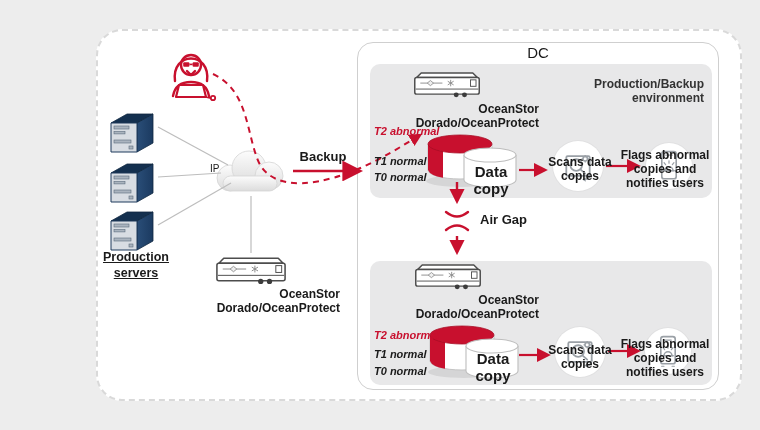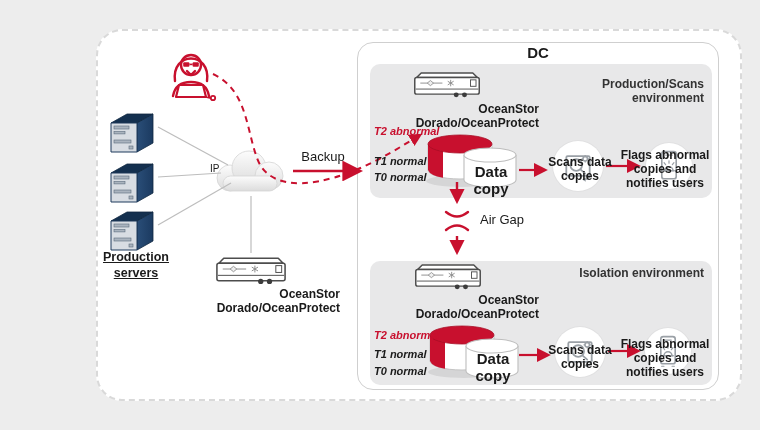--- a/index.html
+++ b/index.html
@@ -4,32 +4,32 @@
 <style>
   html,body{margin:0;padding:0;background:#ededed;}
   .stage{position:relative;width:760px;height:430px;background:#ededed;
          font-family:"Liberation Sans",sans-serif;color:#1a1a1a;overflow:hidden;}
   .abs{position:absolute;}
   .frame{left:96px;top:29px;width:646px;height:372px;background:#ffffff;
          border:2px dashed #d9d9d9;border-radius:26px;box-sizing:border-box;z-index:1;}
   .dcbox{left:357px;top:42px;width:362px;height:348px;background:#ffffff;
          border:1px solid #cfcfcf;border-radius:16px;box-sizing:border-box;z-index:2;}
   .dc-title{left:357px;top:44px;width:362px;text-align:center;
-            font-size:15px;font-weight:700;z-index:6;}
+            font-size:15px;font-weight:400;z-index:6;}
   .panel{background:#e8e8e9;border-radius:10px;z-index:3;}
   .panel1{left:370px;top:64px;width:342px;height:134px;}
   .panel2{left:370px;top:261px;width:342px;height:124px;}
   .lbl{z-index:6;}
   .dev-label{width:168px;text-align:right;font-size:12px;font-weight:700;}
   .env-label{width:168px;text-align:right;font-size:12px;font-weight:600;color:#333;}
   .cap{text-align:center;font-size:12px;font-weight:700;line-height:1.15;margin-top:48px;}
   .tier{font-size:11px;font-weight:600;color:#1a1a1a;white-space:nowrap;font-style:italic;}
   .tier.abnormal{color:#c8102e;}
   .datacopy{width:56px;text-align:center;font-size:15px;font-weight:700;z-index:7;}
-  .bold-mark{font-size:13px;font-weight:400;}
+  .bold-mark{font-size:13px;font-weight:700;}
   .circle{background:#fff;border-radius:50%;z-index:4;
           display:flex;align-items:center;justify-content:center;
           box-shadow:0 0 0 1px rgba(0,0,0,0.03);}
   .icon-svg{display:block;z-index:4;}
   .connectors{left:0;top:0;width:760px;height:430px;z-index:5;pointer-events:none;}
   .caption-small{font-size:12.5px;font-weight:700;text-align:center;line-height:1.25;text-decoration:underline;}
   .ip-label{width:82px;font-size:10px;font-weight:400;z-index:6;}
 </style>
 </head>
 <body>
@@ -173,21 +173,21 @@
       <use href="#sym-device"></use>
     </svg>
   <div class="abs lbl dev-label" style="left:165px;top:287px;width:175px">OceanStor Dorado/OceanProtect</div>
 
   <div class="abs lbl bold-mark" style="left:297px;top:149px;width:52px;text-align:center">Backup</div>
 
   <svg class="abs icon-svg" style="left:412px;top:70px" width="70" height="28">
       <use href="#sym-device"></use>
     </svg>
   <div class="abs lbl dev-label" style="left:371px;top:102px">OceanStor Dorado/OceanProtect</div>
-  <div class="abs lbl env-label" style="left:536px;top:77px">Production/Scans environment</div>
+  <div class="abs lbl env-label" style="left:536px;top:77px">Production/Backup environment</div>
 
   <div class="abs lbl tier abnormal" style="left:374px;top:125px">T2 abnormal</div>
   <div class="abs lbl tier" style="left:374px;top:155px">T1 normal</div>
   <div class="abs lbl tier" style="left:374px;top:171px">T0 normal</div>
 
   <svg class="abs icon-svg" style="left:420px;top:132px" width="100" height="58">
       <use href="#sym-cylinders"></use>
     </svg>
   <div class="abs lbl datacopy" style="left:463px;top:163px">Data copy</div>
 
@@ -204,21 +204,20 @@
         <use href="#sym-phone-alert"></use>
       </svg>
   </div>
 
   <div class="abs lbl bold-mark" style="left:480px;top:212px">Air Gap</div>
 
   <svg class="abs icon-svg" style="left:413px;top:262px" width="70" height="28">
       <use href="#sym-device"></use>
     </svg>
   <div class="abs lbl dev-label" style="left:371px;top:293px">OceanStor Dorado/OceanProtect</div>
-  <div class="abs lbl env-label" style="left:536px;top:266px">Isolation environment</div>
 
   <div class="abs lbl tier abnormal" style="left:374px;top:329px">T2 abnormal</div>
   <div class="abs lbl tier" style="left:374px;top:348px">T1 normal</div>
   <div class="abs lbl tier" style="left:374px;top:365px">T0 normal</div>
 
   <svg class="abs icon-svg" style="left:422px;top:323px" width="100" height="58">
       <use href="#sym-cylinders"></use>
     </svg>
   <div class="abs lbl datacopy" style="left:465px;top:350px">Data copy</div>
 

